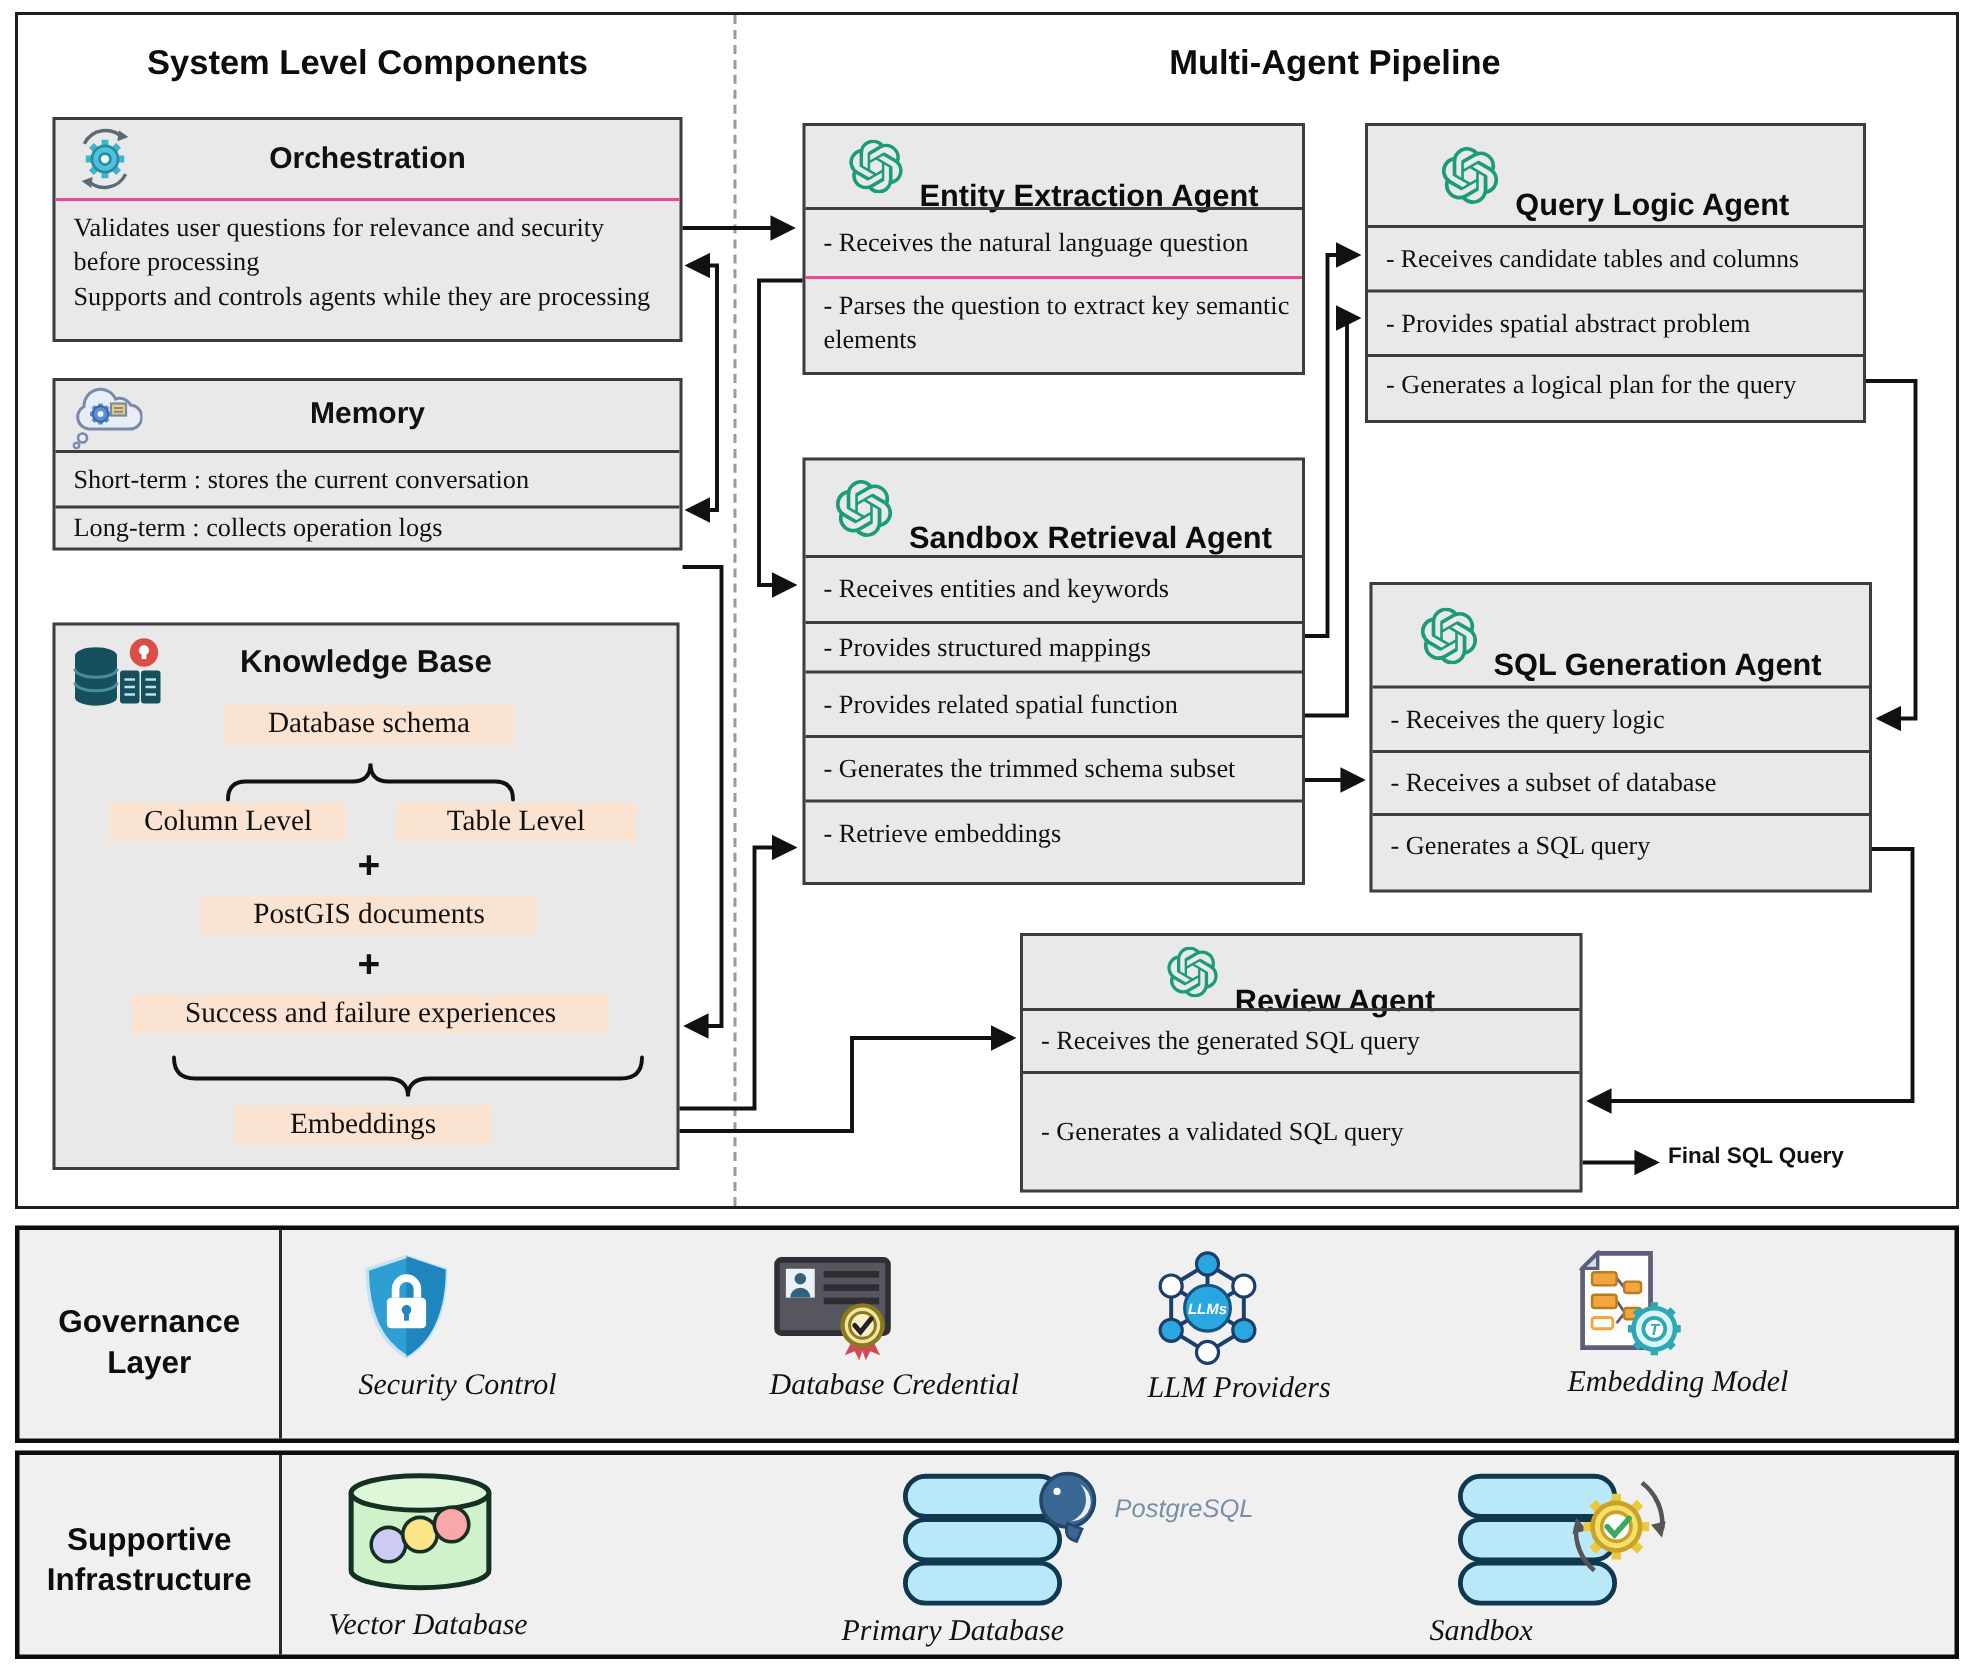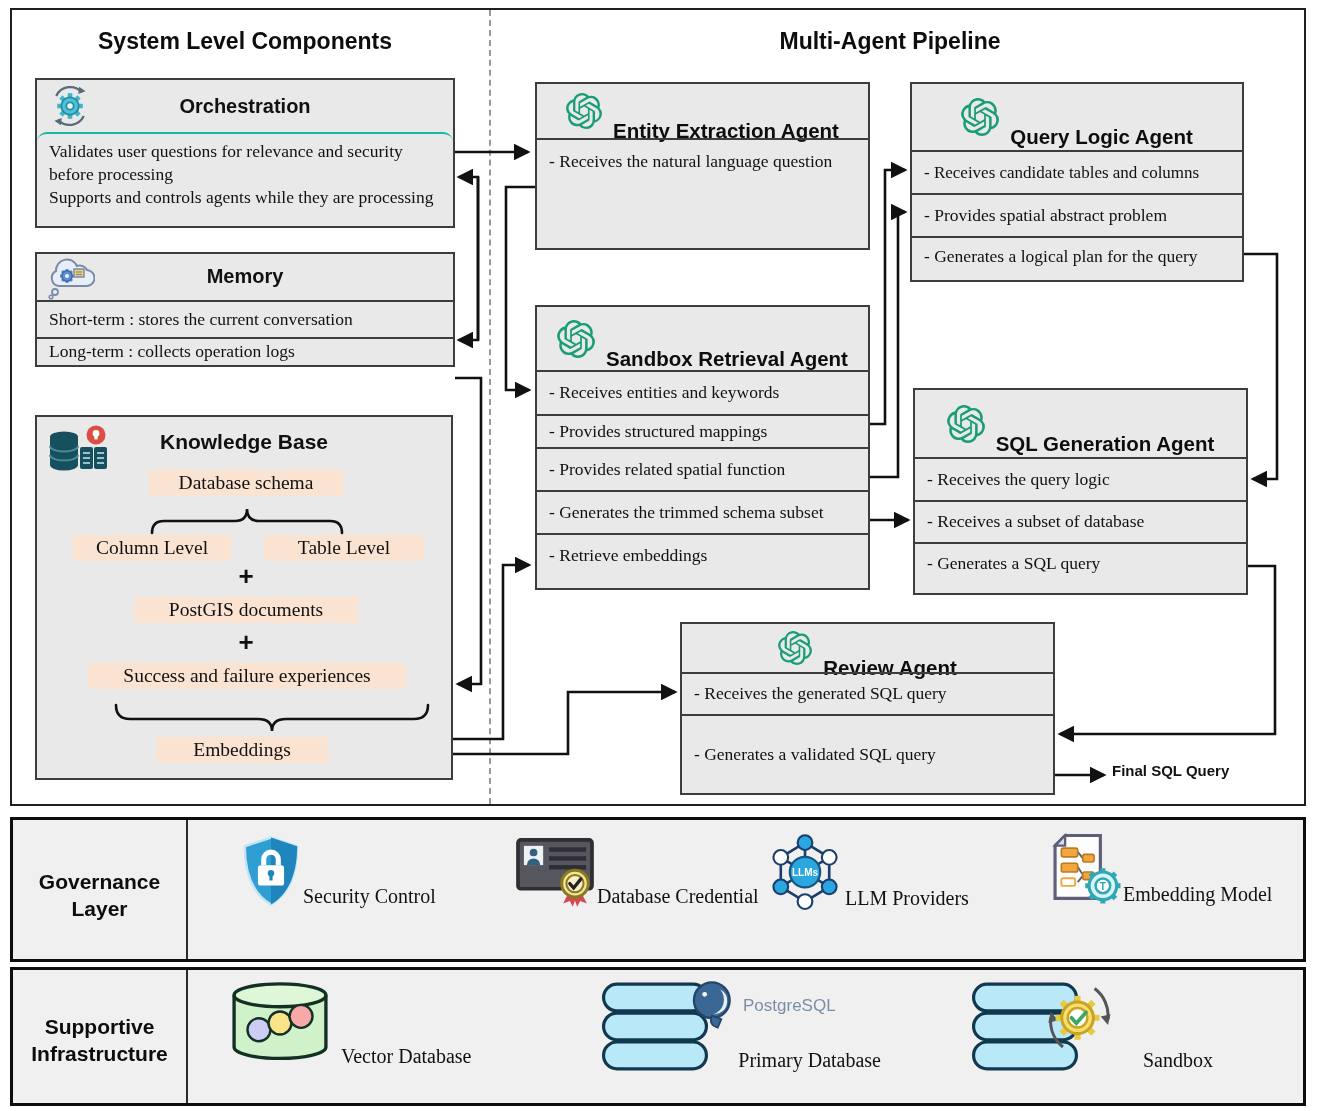--- a/index.html
+++ b/index.html
@@ -10,35 +10,35 @@
   .bpanel{position:absolute;border:3px solid #0d0d0d;background:#f0f0f0;box-sizing:border-box;}
   .sec-title{position:absolute;font-family:"Liberation Sans",sans-serif;font-weight:bold;
              font-size:23px;text-align:center;color:#0d0d0d;}
   .gbox{position:absolute;background:#e9e9e9;border:2px solid #3d3d3d;box-sizing:border-box;
         display:flex;flex-direction:column;}
   .ghdr{position:relative;display:flex;align-items:center;justify-content:center;gap:10px;box-sizing:border-box;}
   .ghdr .ttl{font-family:"Liberation Sans",sans-serif;font-weight:bold;font-size:20px;color:#111;}
   .hicon{position:absolute;left:10px;top:50%;transform:translateY(-50%);display:flex;}
   .grow-row{border-top:2px solid #3d3d3d;display:flex;align-items:center;box-sizing:border-box;
             padding:2px 10px 2px 12px;font-size:17.5px;line-height:1.25;}
-  .freeform{border-top:2px solid #14b8a6;box-sizing:border-box;padding:6px 2px 4px 12px;
-            font-size:17.5px;line-height:1.3;border-radius:10px;}
+  .freeform{border-top:2px solid #ec4899;box-sizing:border-box;padding:6px 2px 4px 12px;
+            font-size:17.5px;line-height:1.3;}
   .agent{position:absolute;background:#e9e9e9;border:2px solid #3d3d3d;box-sizing:border-box;
          display:flex;flex-direction:column;}
   .ahdr{display:flex;align-items:center;justify-content:center;gap:11px;box-sizing:border-box;}
   .ahdr .ttl{font-family:"Liberation Sans",sans-serif;font-weight:bold;font-size:20.5px;color:#0d0d0d;white-space:nowrap;margin-top:40px;}
   .chip{position:absolute;background:#fbe3d2;font-size:19.5px;text-align:center;
         padding:2px 8px;box-sizing:border-box;white-space:nowrap;transform:translateX(-50%);}
   .plus{position:absolute;transform:translateX(-50%);font-family:"Liberation Sans",sans-serif;
         font-weight:bold;font-size:26px;line-height:1;}
   .dashed-div{position:absolute;border-left:2px dashed #9a9a9a;}
   .cell-label{position:absolute;font-family:"Liberation Sans",sans-serif;font-weight:bold;
               font-size:21px;text-align:center;line-height:1.3;color:#0d0d0d;}
   .vdiv{position:absolute;width:2px;background:#2a2a2a;top:0;bottom:0;}
-  .bitem{position:absolute;display:flex;flex-direction:row;align-items:flex-end;}
+  .bitem{position:absolute;display:flex;flex-direction:column;align-items:flex-start;font-style:italic;}
   .bitem .lbl{font-size:20px;color:#111;margin-top:4px;white-space:nowrap;}
   .final-q{position:absolute;font-family:"Liberation Sans",sans-serif;font-weight:bold;
            font-size:15px;white-space:nowrap;}
   svg{display:block;}
   .overlay{position:absolute;left:0;top:0;pointer-events:none;}
   .wordmark{font-family:"Liberation Sans",sans-serif;font-size:17px;color:#7a8fa6;}
 </style>
 </head>
 <body>
 
@@ -169,20 +169,21 @@
   <div class="agent" style="left:535px;top:82px;width:335px;height:168px">
     <div class="ahdr" style="height:54px">
       <span>
           <svg width="36" height="36">
             <use href="#oai"></use>
           </svg>
         </span>
       <span class="ttl">Entity Extraction Agent</span>
     </div>
     <div class="grow-row" style="height:46px">- Receives the natural language question</div>
+    <div class="freeform" style="flex:1">- Parses the question to extract key semantic elements</div>
   </div>
 
   <div class="agent" style="left:535px;top:305px;width:335px;height:285px">
     <div class="ahdr" style="height:63px">
       <span>
           <svg width="38" height="38">
             <use href="#oai"></use>
           </svg>
         </span>
       <span class="ttl">Sandbox Retrieval Agent</span>

